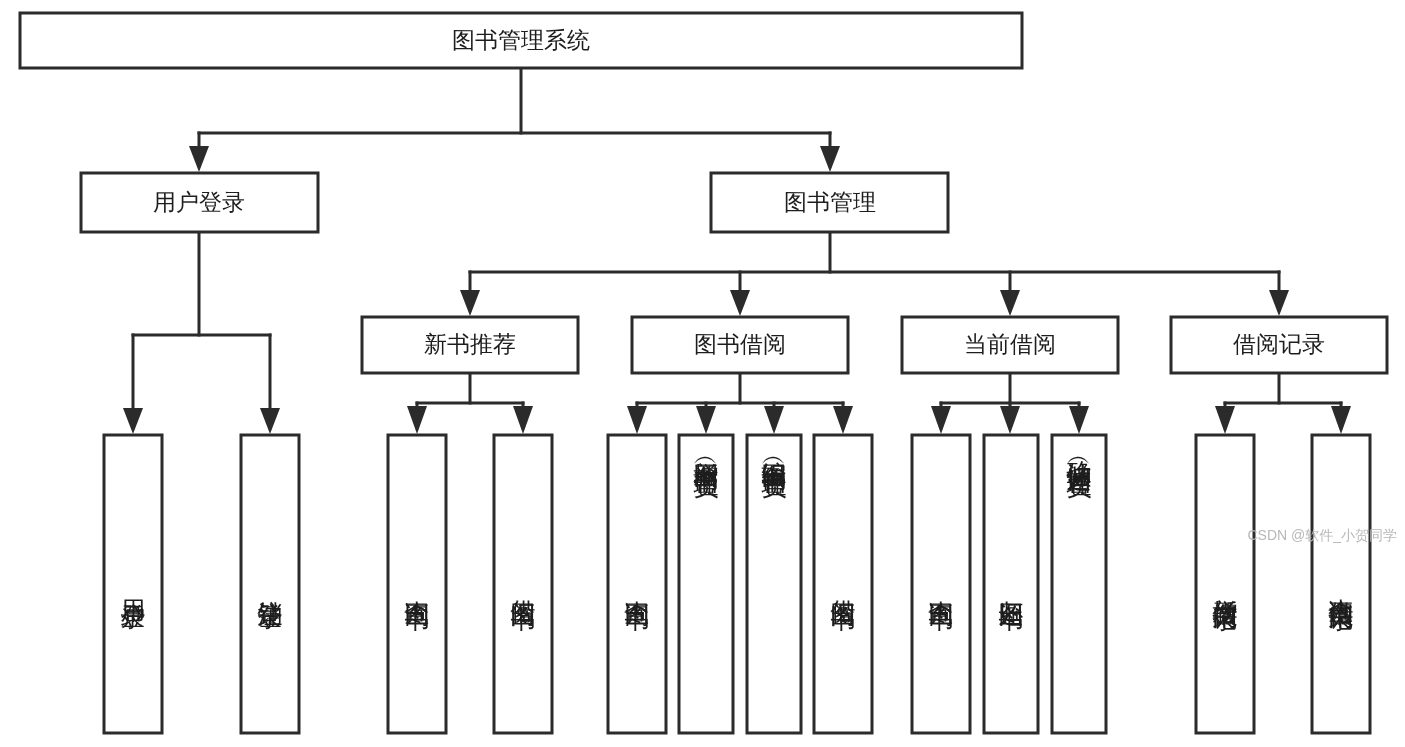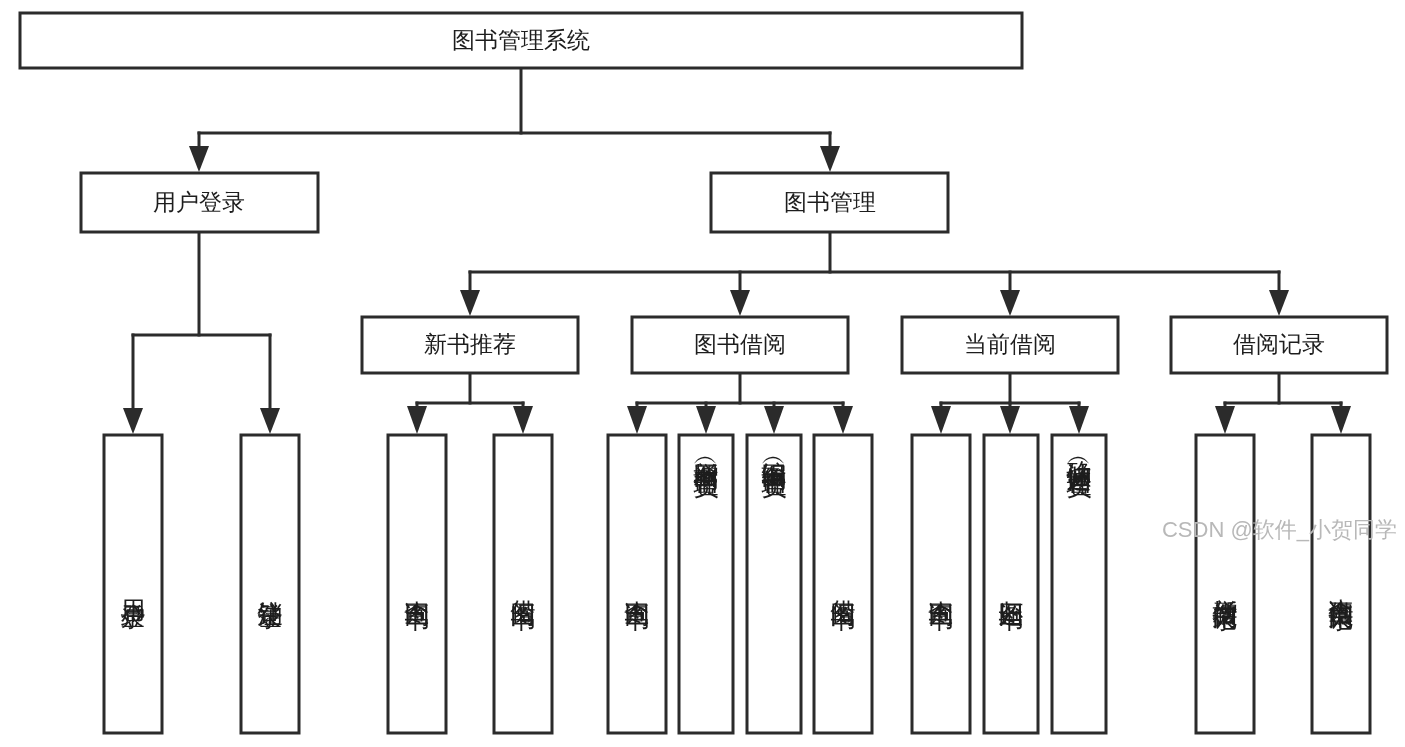--- a/index.html
+++ b/index.html
@@ -64,21 +64,21 @@
     line-height: 1.08;
     color: #1d1d1d;
     letter-spacing: 2px;
     white-space: nowrap;
   }
   .watermark {
     position: absolute;
     right: 8px;
     bottom: 6px;
     font-family: "Liberation Sans", "DejaVu Sans", sans-serif;
-    font-size: 22px;
+    font-size: 14px;
     color: #b8b8b8;
     white-space: nowrap;
     user-select: none;
   }
 </style>
 </head>
 <body>
 
 <div id="diagram-root">
 

